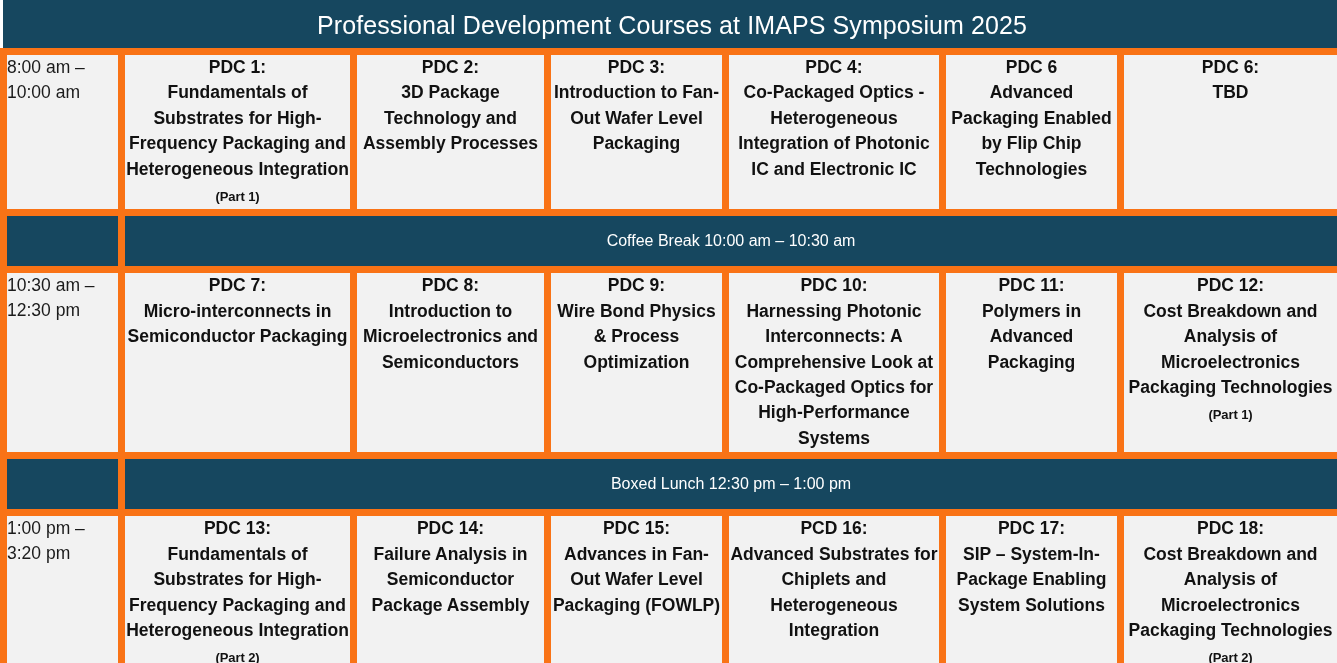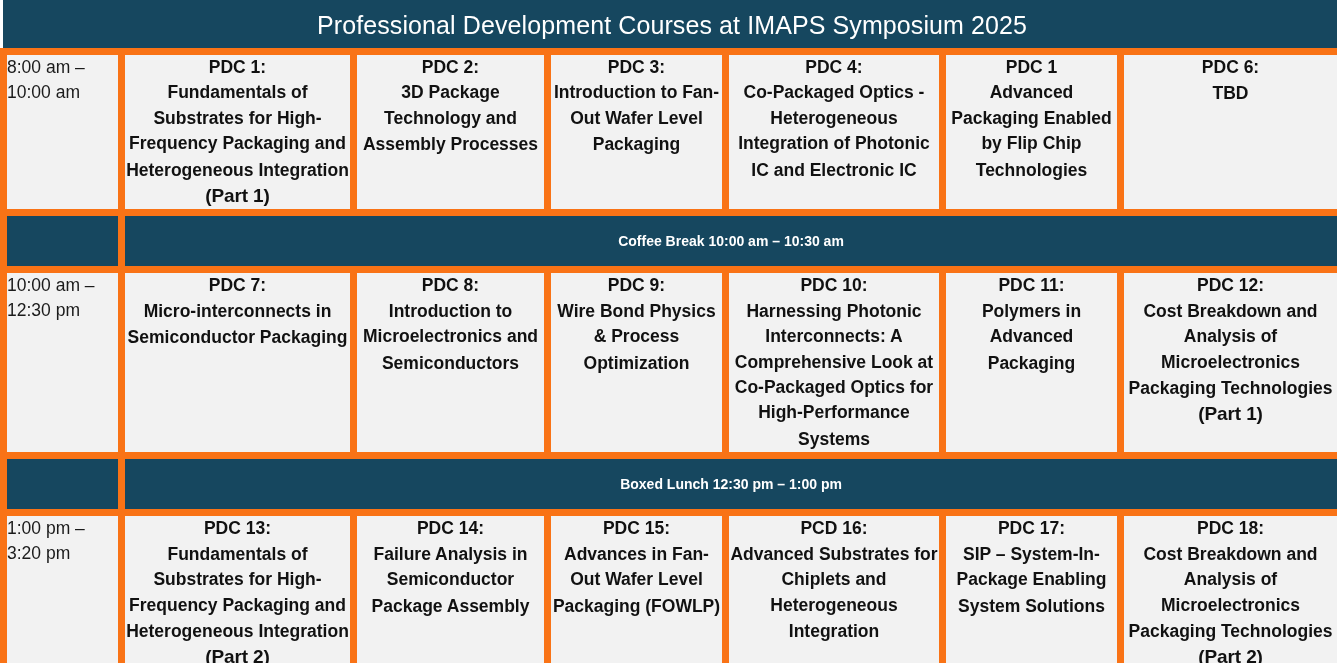--- a/index.html
+++ b/index.html
@@ -66,23 +66,23 @@
     background: #16475f !important;
     vertical-align: middle !important;
     text-align: center;
     border-top: 1px solid #111111;
     border-bottom: 1px solid #111111;
     border-right: 1px solid #16475f;
     height: 50px;
   }
   .break-text {
     color: #ffffff;
-    font-size: 14px;
+    font-size: 16px;
     line-height: 26px;
-    font-weight: 700;
+    font-weight: 400;
     display: block;
   }
 
   
   .time-cell {
     text-align: left;
     padding: 7px 0 6px 11px;
     width: 118px;
   }
   .time-text {
@@ -108,21 +108,21 @@
     font-weight: bold;
   }
   .course-code {
     display: block;
   }
   .course-title {
     display: inline;
   }
   .course-part {
     display: inline;
-    font-size: 19px;
+    font-size: 13px;
     font-weight: bold;
     letter-spacing: -0.1px;
   }
 </style>
 </head>
 <body>
 
 <div class="schedule-wrap">
   <table class="schedule">
     <colgroup>
@@ -162,40 +162,40 @@
             <span class="course-code">PDC 3:</span><span class="course-title">Introduction to Fan-Out Wafer Level Packaging</span><span class="course-part"></span>
           </span>
         </td>
         <td class="course-cell">
           <span class="course-body">
             <span class="course-code">PDC 4:</span><span class="course-title">Co-Packaged Optics - Heterogeneous Integration of Photonic IC and Electronic IC</span><span class="course-part"></span>
           </span>
         </td>
         <td class="course-cell">
           <span class="course-body">
-            <span class="course-code">PDC 1</span><span class="course-title">Advanced Packaging Enabled by Flip Chip Technologies</span><span class="course-part"></span>
+            <span class="course-code">PDC 6</span><span class="course-title">Advanced Packaging Enabled by Flip Chip Technologies</span><span class="course-part"></span>
           </span>
         </td>
         <td class="course-cell">
           <span class="course-body">
             <span class="course-code">PDC 6:</span><span class="course-title">TBD</span><span class="course-part"></span>
           </span>
         </td>
       </tr>
 
       <tr>
         <td class="break-label-cell"></td>
         <td class="break-cell" colspan="6">
           <span class="break-text">Coffee Break 10:00 am – 10:30 am</span>
         </td>
       </tr>
 
       <tr>
         <td class="time-cell">
-          <span class="time-text">10:00 am –
+          <span class="time-text">10:30 am –
 12:30 pm</span>
         </td>
         <td class="course-cell">
           <span class="course-body">
             <span class="course-code">PDC 7:</span><span class="course-title">Micro-interconnects in Semiconductor Packaging</span><span class="course-part"></span>
           </span>
         </td>
         <td class="course-cell">
           <span class="course-body">
             <span class="course-code">PDC 8:</span><span class="course-title">Introduction to Microelectronics and Semiconductors</span><span class="course-part"></span>

